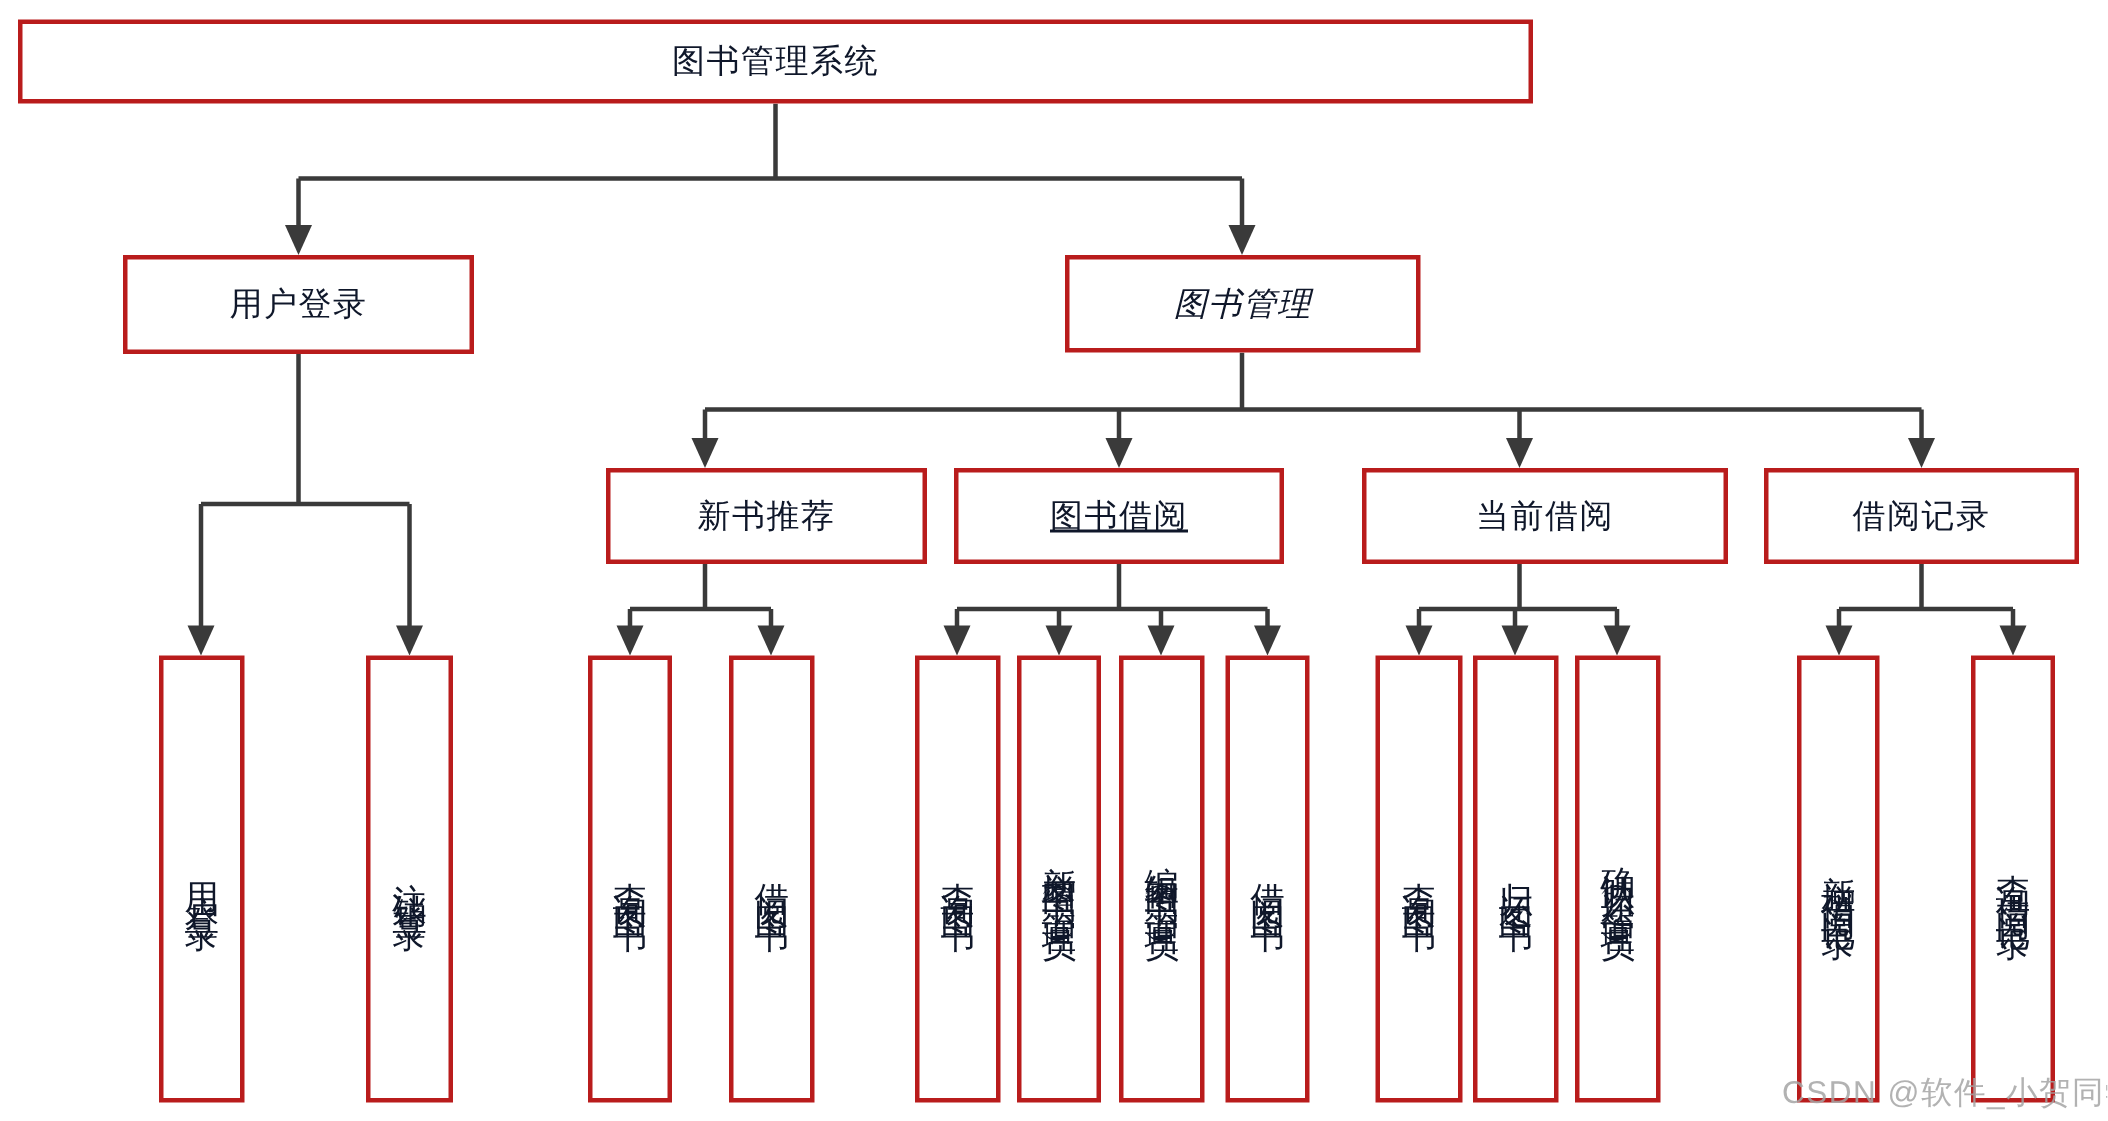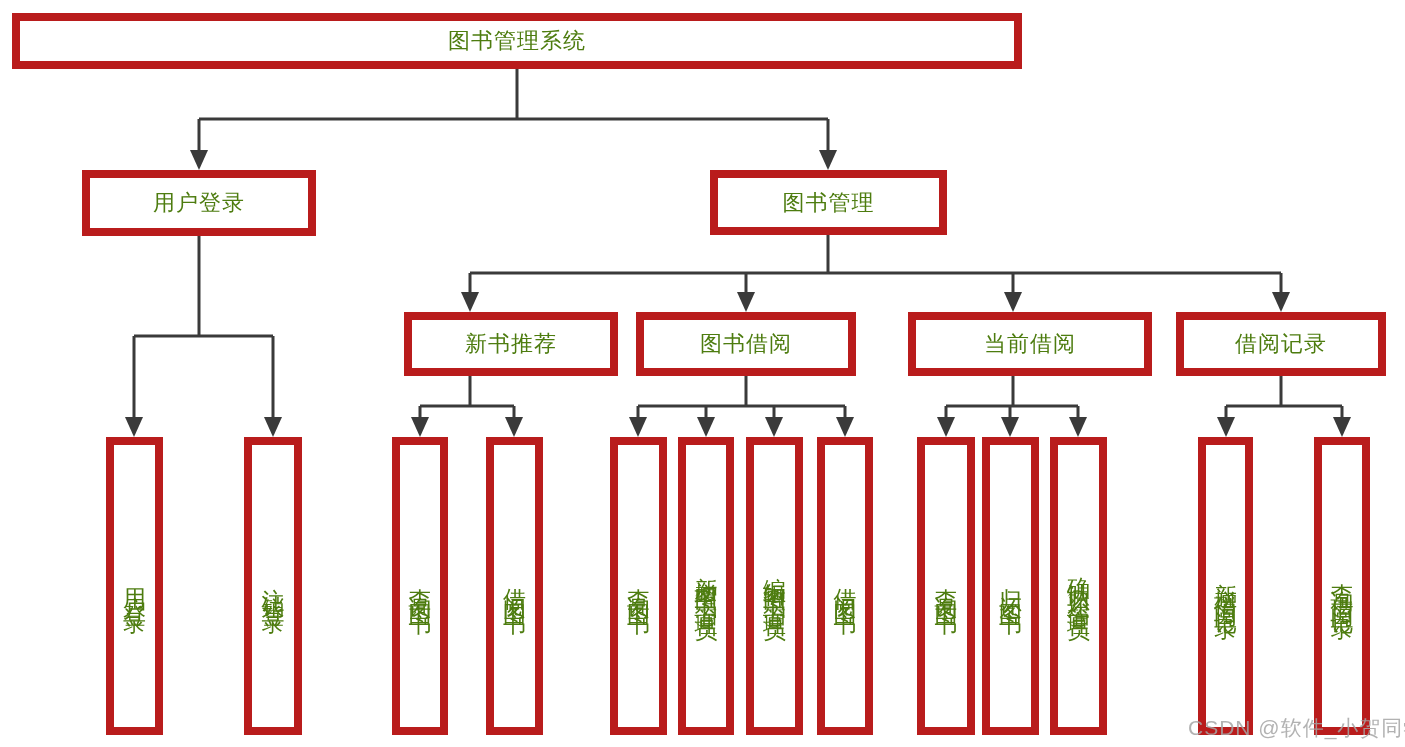--- a/index.html
+++ b/index.html
@@ -18,23 +18,23 @@
   #connectors {
     position: absolute;
     left: 0;
     top: 0;
     width: 1405px;
     height: 747px;
   }
   .node {
     position: absolute;
     box-sizing: border-box;
-    border: 8px solid #b91c1c;
+    border: 3px solid #b91c1c;
     background: #ffffff;
-    color: #4d7c0f;
+    color: #0f172a;
     display: flex;
     align-items: center;
     justify-content: center;
   }
   .h-node {
     font-size: 22px;
     letter-spacing: 1px;
     white-space: nowrap;
   }
   .v-node {
@@ -42,24 +42,24 @@
     height: 298px;
     width: 57px;
     writing-mode: vertical-rl;
     text-orientation: mixed;
     font-size: 23px;
     letter-spacing: 8px;
     line-height: 1;
   }
   .root-node   { left: 12px;  top: 13px;  width: 1010px; height: 56px; }
   .l2-user     { left: 82px;  top: 170px; width: 234px;  height: 66px; }
-  .l2-book     { left: 710px; top: 170px; width: 237px;  height: 65px; }
+  .l2-book     { left: 710px; top: 170px; width: 237px;  height: 65px; font-style: italic; }
   .l3          { top: 312px; height: 64px; }
   .l3-newbook  { left: 363px;  width: 214px; margin-left: 41px; }
-  .l3-borrow   { left: 636px;  width: 220px; }
+  .l3-borrow   { left: 636px;  width: 220px; text-decoration: underline; }
   .l3-current  { left: 908px;  width: 244px; }
   .l3-records  { left: 1176px; width: 210px; }
 
   .leaf-a1 { left: 106px;  }
   .leaf-a2 { left: 244px;  width: 58px; }
   .leaf-b1 { left: 392px;  width: 56px; }
   .leaf-b2 { left: 486px;  }
   .leaf-c1 { left: 610px;  }
   .leaf-c2 { left: 678px;  width: 56px; letter-spacing: 6px; }
   .leaf-c3 { left: 746px;  letter-spacing: 6px; }

